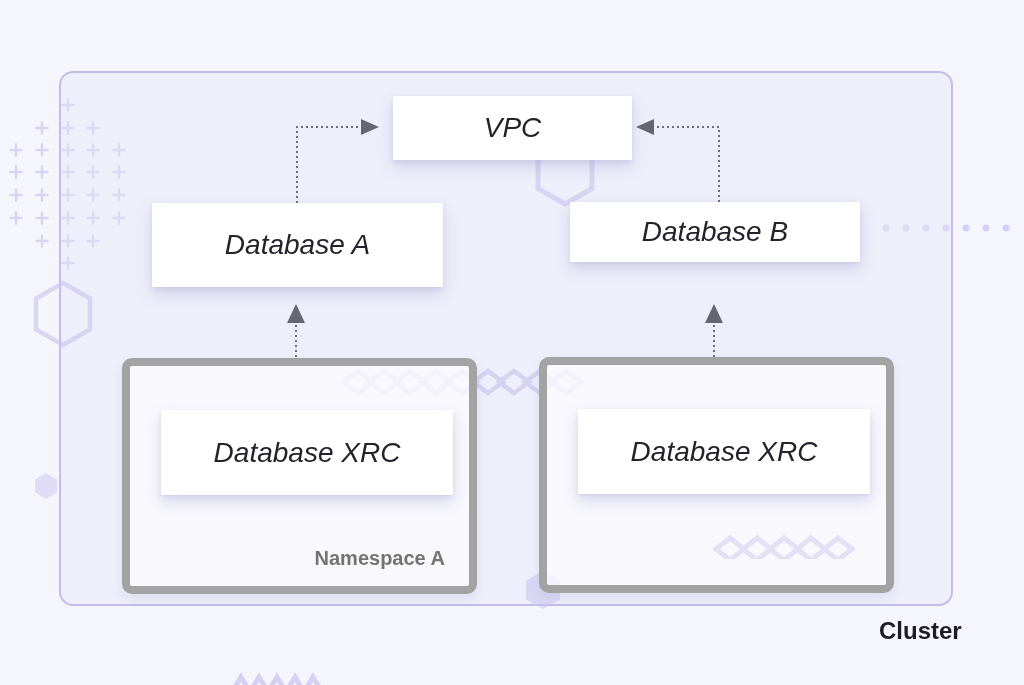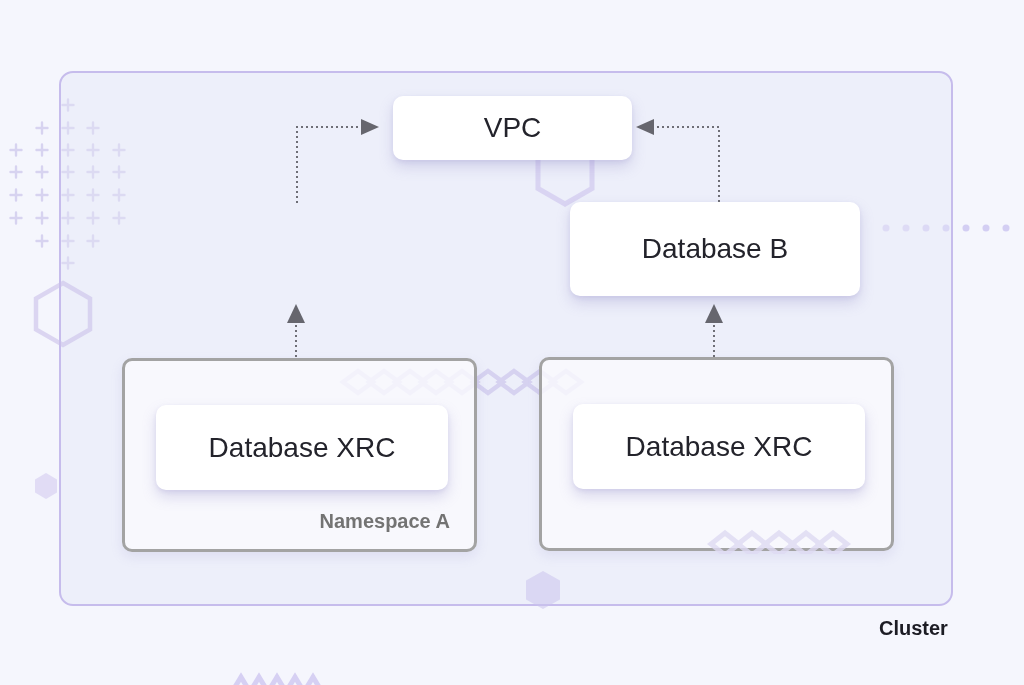--- a/index.html
+++ b/index.html
@@ -23,63 +23,64 @@
     background: #edeffa;
     border: 2px solid #c6bcec;
     border-radius: 14px;
     z-index: 1;
   }
   .deco { z-index: 2; }
 
   
   .ns-box {
     position: absolute;
-    width: 355px; height: 194px;
+    width: 355px; height: 236px;
     background: rgba(250,250,254,0.80);
-    border: 3px solid #a3a3a3;
+    border: 8px solid #a3a3a3;
     border-radius: 10px;
     box-shadow: 0 5px 12px rgba(146,138,200,0.16);
     z-index: 3;
   }
   .ns-a { left: 122px; top: 358px; }
   .ns-b { left: 539px; top: 357px; }
   .ns-label {
     position: absolute;
     right: 24px; bottom: 16px;
     font-size: 20px;
     font-weight: bold;
     color: #737373;
     z-index: 2;
   }
   .ns-chain { position: absolute; left: 0; top: 0; z-index: 1; }
 
   
   .node {
     position: absolute;
     background: #ffffff;
-    border-radius: 10px;
+    border-radius: 0;
     box-shadow: 0 7px 14px rgba(146,138,200,0.30), 0 2px 4px rgba(146,138,200,0.16);
     display: flex;
     align-items: center;
     justify-content: center;
     font-size: 28px;
     color: #23232b;
     z-index: 5;
+    font-style: italic;
   }
   .node-vpc { left: 393px; top: 96px;  width: 239px; height: 64px; }
   .node-dba { left: 152px; top: 203px; width: 291px; height: 84px; }
-  .node-dbb { left: 570px; top: 202px; width: 290px; height: 94px; }
+  .node-dbb { left: 570px; top: 202px; width: 290px; height: 60px; }
   .node-xrc { position: absolute; left: 31px; top: 44px; width: 292px; height: 85px; z-index: 2; }
 
   .arrows { z-index: 6; }
 
   .cluster-label {
     position: absolute;
     left: 879px; top: 617px;
-    font-size: 20px;
+    font-size: 24px;
     font-weight: bold;
     color: #1c1c24;
     z-index: 5;
   }
 </style>
 </head>
 <body>
 
 <div class="canvas">
 
@@ -178,20 +179,23 @@
       </g>
     </svg>
     <div class="node node-xrc">
       <span>Database XRC</span>
     </div>
   </div>
 
   <div class="node node-vpc">
     <span>VPC</span>
   </div>
+  <div class="node node-dba">
+    <span>Database A</span>
+  </div>
   <div class="node node-dbb">
     <span>Database B</span>
   </div>
 
   <svg class="layer arrows" width="1024" height="685" viewBox="0 0 1024 685">
     <g stroke="#6e6e76" stroke-width="2" stroke-dasharray="2 3" fill="none">
       <path d="M297,203 L297,127 L361,127"></path>
       <path d="M719,202 L719,127 L654,127"></path>
       <path d="M296,357 L296,323"></path>
       <path d="M714,357 L714,323"></path>

